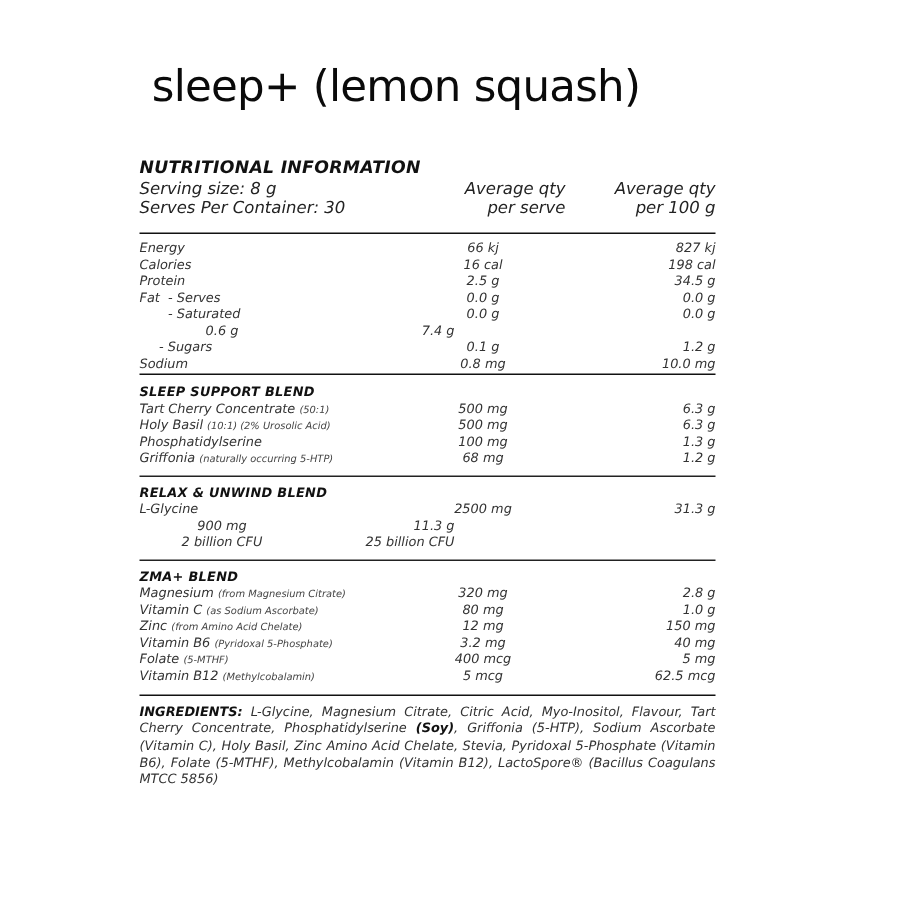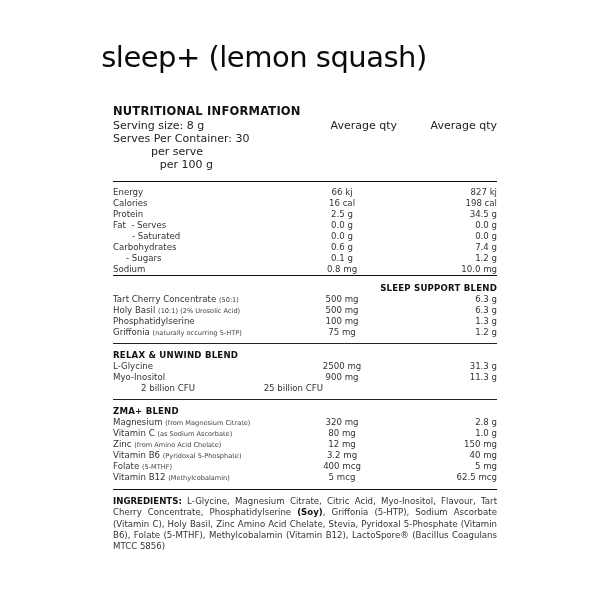--- a/index.html
+++ b/index.html
@@ -1,18 +1,18 @@
 <!DOCTYPE html>
 <html><head>
 <meta charset="utf-8">
 <style>
   html, body { margin:0; padding:0; background:#ffffff; }
   body { width:600px; height:600px; position:relative; overflow:hidden; font-family:"DejaVu Sans", "Liberation Sans", sans-serif; color:#1a1a1a; }
   .title { position:absolute; left:0; top:40px; width:528px; text-align:center; font-family:"DejaVu Sans", sans-serif; font-size:29px; font-weight:500; letter-spacing:-0.5px; color:#0a0a0a; }
-  .panel { position:absolute; left:113px; top:104px; width:384px; }
+  .panel { position:absolute; left:93px; top:104px; width:384px;font-style:italic; }
   .h-main { font-weight:bold; font-size:11.5px; letter-spacing:0.2px; color:#111; height:14px; line-height:14px; }
   .serv { display:flex; font-size:11px; line-height:13px; color:#222; margin-top:1px; }
   .serv .c1 { flex:1; }
   .serv .c2 { width:90px; text-align:right; }
   .serv .c3 { width:100px; text-align:right; }
   .rule { border-top:1.6px solid #111; height:0; }
   .rule.thin { border-top:1.3px solid #222; }
   .row { display:flex; font-size:8.6px; line-height:11px; height:11px; color:#333; white-space:nowrap; }
   .row .c1 { flex:1; overflow:hidden; }
   .row .c2 { width:110px; text-align:center; }
@@ -29,21 +29,21 @@
 
 <div class="title">sleep+ (lemon squash)</div>
 
 <div class="panel">
   <div class="h-main">NUTRITIONAL INFORMATION</div>
   <div class="serv">
     <span class="c1">Serving size: 8 g</span>
     <span class="c2">Average qty</span>
     <span class="c3">Average qty</span>
   </div>
-  <div class="serv" style="margin-top:0; margin-bottom:10px;flex-direction:column;">
+  <div class="serv" style="margin-top:0; margin-bottom:10px;">
     <span class="c1">Serves Per Container: 30</span>
     <span class="c2">per serve</span>
     <span class="c3">per 100 g</span>
   </div>
   <div class="rule"></div>
 
   <div style="margin-top:5px; margin-bottom:0;">
     <div class="row">
       <span class="c1">Energy</span>
       <span class="c2">66 kj</span>
@@ -63,71 +63,69 @@
       <span class="c1" style="white-space:pre;">Fat  - Serves</span>
       <span class="c2">0.0 g</span>
       <span class="c3">0.0 g</span>
     </div>
     <div class="row">
       <span class="c1 indent2">- Saturated</span>
       <span class="c2">0.0 g</span>
       <span class="c3">0.0 g</span>
     </div>
     <div class="row">
-      <span class="c1">Carbohydrates</span>
       <span class="c2">0.6 g</span>
       <span class="c3">7.4 g</span>
     </div>
     <div class="row">
       <span class="c1 indent1">- Sugars</span>
       <span class="c2">0.1 g</span>
       <span class="c3">1.2 g</span>
     </div>
     <div class="row">
       <span class="c1">Sodium</span>
       <span class="c2">0.8 mg</span>
       <span class="c3">10.0 mg</span>
     </div>
   </div>
   <div class="rule"></div>
 
   <div style="margin-bottom:5px;">
-    <div class="blend-h" style="margin-top:7px;text-align:right;">SLEEP SUPPORT BLEND</div>
+    <div class="blend-h" style="margin-top:7px;">SLEEP SUPPORT BLEND</div>
     <div class="row">
       <span class="c1"><span>Tart Cherry Concentrate</span> <span class="sub">(50:1)</span></span>
       <span class="c2">500 mg</span>
       <span class="c3">6.3 g</span>
     </div>
     <div class="row">
       <span class="c1"><span>Holy Basil</span> <span class="sub">(10:1) (2% Urosolic Acid)</span></span>
       <span class="c2">500 mg</span>
       <span class="c3">6.3 g</span>
     </div>
     <div class="row">
       <span class="c1"><span>Phosphatidylserine</span> <span class="sub"></span></span>
       <span class="c2">100 mg</span>
       <span class="c3">1.3 g</span>
     </div>
     <div class="row">
       <span class="c1"><span>Griffonia</span> <span class="sub">(naturally occurring 5-HTP)</span></span>
-      <span class="c2">75 mg</span>
+      <span class="c2">68 mg</span>
       <span class="c3">1.2 g</span>
     </div>
   </div>
   <div class="rule thin"></div>
 
   <div style="margin-bottom:5px;">
     <div class="blend-h" style="margin-top:6px;">RELAX &amp; UNWIND BLEND</div>
     <div class="row">
       <span class="c1"><span>L-Glycine</span> <span class="sub"></span></span>
       <span class="c2">2500 mg</span>
       <span class="c3">31.3 g</span>
     </div>
     <div class="row">
-      <span class="c1"><span>Myo-Inositol</span> <span class="sub"></span></span>
       <span class="c2">900 mg</span>
       <span class="c3">11.3 g</span>
     </div>
     <div class="row">
       <span class="c2">2 billion CFU</span>
       <span class="c3">25 billion CFU</span>
     </div>
   </div>
   <div class="rule thin"></div>
 

